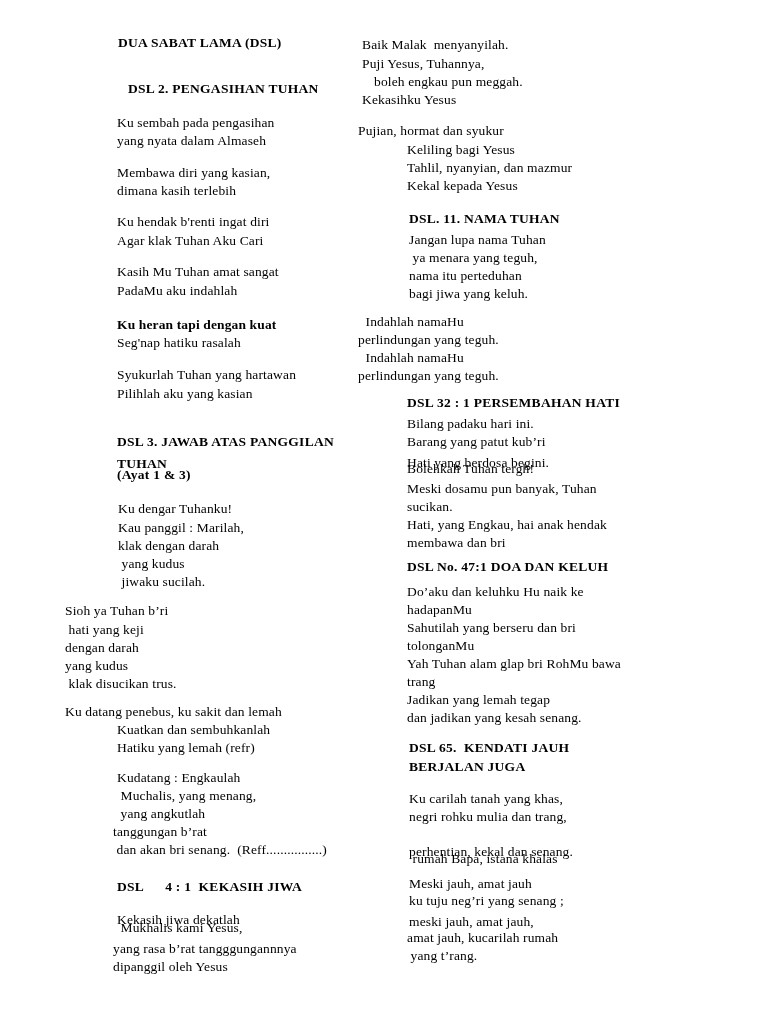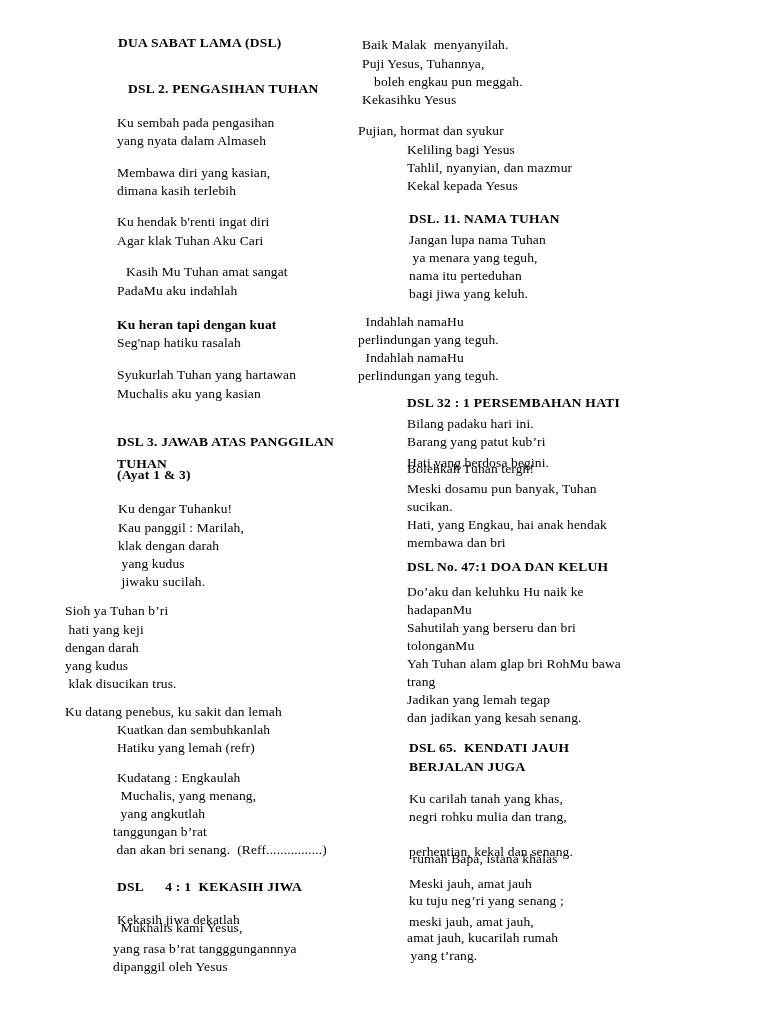--- a/index.html
+++ b/index.html
@@ -52,28 +52,28 @@
 
     <div class="line" style="left:117px; top:116px;">Ku sembah pada pengasihan</div>
     <div class="line" style="left:117px; top:134px;">yang nyata dalam Almaseh</div>
 
     <div class="line" style="left:117px; top:166px;">Membawa diri yang kasian,</div>
     <div class="line" style="left:117px; top:184px;">dimana kasih terlebih</div>
 
     <div class="line" style="left:117px; top:215px;">Ku hendak b'renti ingat diri</div>
     <div class="line" style="left:117px; top:234px;">Agar klak Tuhan Aku Cari</div>
 
-    <div class="line" style="left:126px; top:265px;">Kasih Mu Tuhan amat sangat</div>
+    <div class="line" style="left:117px; top:265px;">Kasih Mu Tuhan amat sangat</div>
     <div class="line" style="left:117px; top:284px;">PadaMu aku indahlah</div>
 
     <div class="line" style="left:117px; top:318px;font-weight:bold;">Ku heran tapi dengan kuat</div>
     <div class="line" style="left:117px; top:336px;">Seg'nap hatiku rasalah</div>
 
     <div class="line" style="left:117px; top:368px;">Syukurlah Tuhan yang hartawan</div>
-    <div class="line" style="left:117px; top:387px;">Muchalis aku yang kasian</div>
+    <div class="line" style="left:117px; top:387px;">Pilihlah aku yang kasian</div>
 
     <div class="line b" style="left:117px; top:435px;">DSL 3. JAWAB ATAS PANGGILAN</div>
     <div class="line b" style="left:117px; top:457px;">TUHAN</div>
     <div class="line b" style="left:117px; top:468px;">(Ayat 1 &amp; 3)</div>
 
     <div class="line" style="left:118px; top:502px;">Ku dengar Tuhanku!</div>
     <div class="line" style="left:118px; top:521px;">Kau panggil : Marilah,</div>
     <div class="line" style="left:118px; top:539px;">klak dengan darah</div>
     <div class="line" style="left:118px; top:557px;"> yang kudus</div>
     <div class="line" style="left:118px; top:575px;"> jiwaku sucilah.</div>

